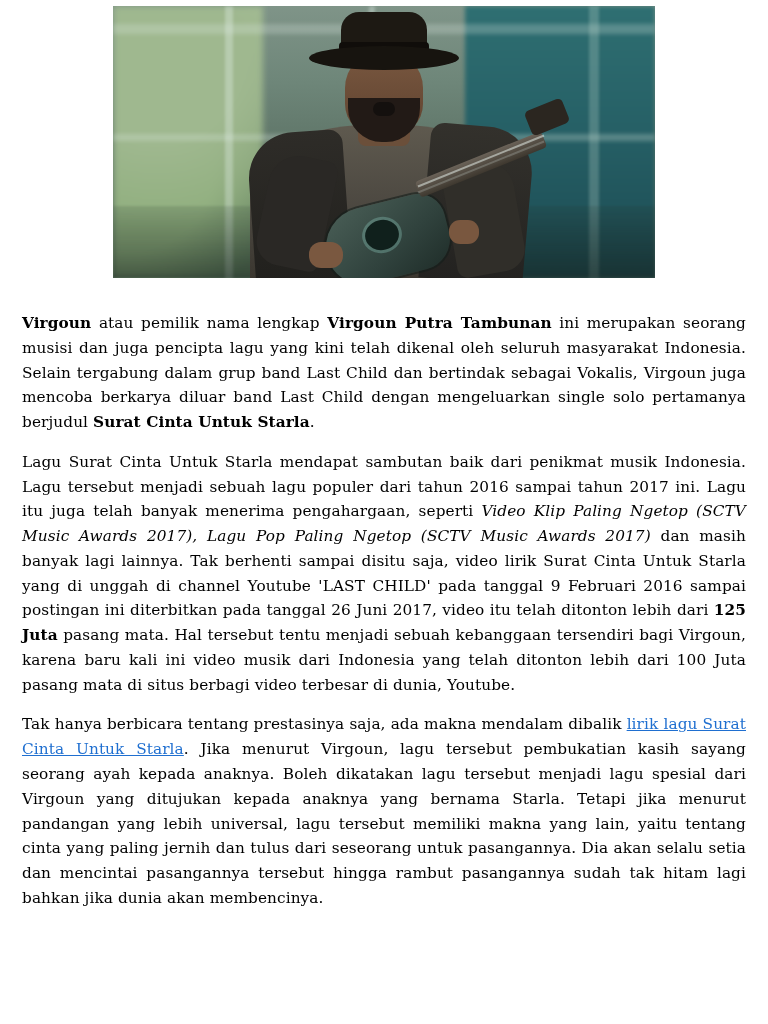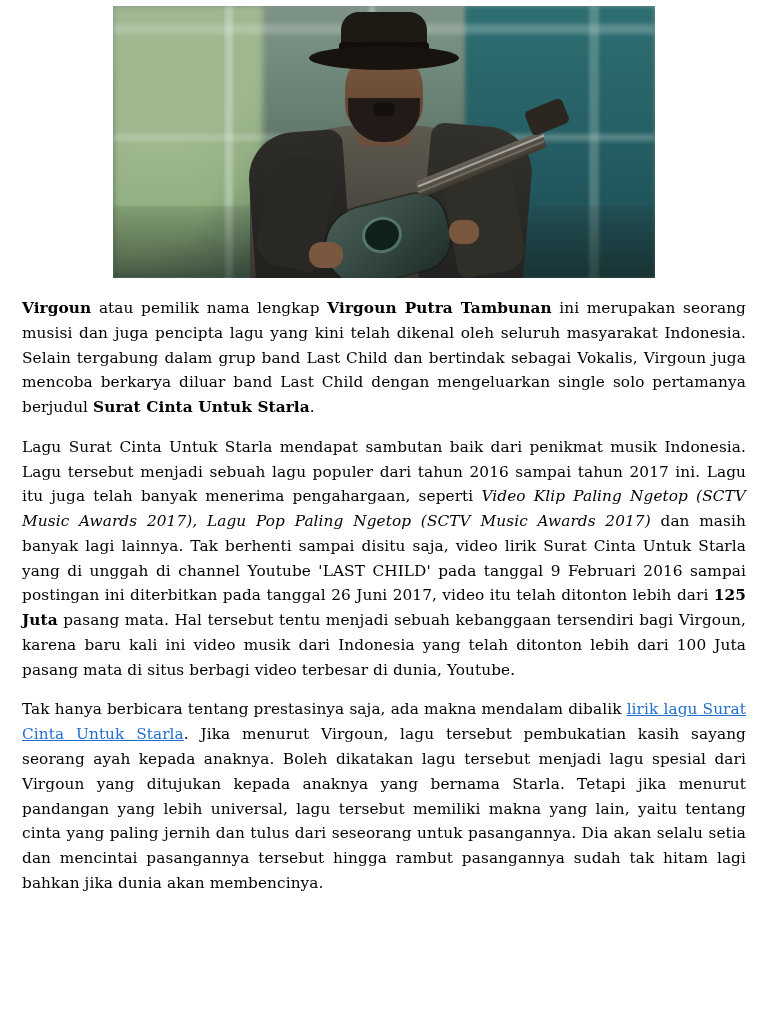--- a/index.html
+++ b/index.html
@@ -176,21 +176,21 @@
   }
   .gtr-strings {
     position: absolute; left: 300px; top: 154px; width: 136px; height: 2px;
     background: rgba(225,235,230,.55);
     transform: rotate(-22deg);
   }
   .gtr-strings.s2 { top: 160px; opacity: .4; }
 
   
   .body-text {
-    padding-top: 18px;
+    padding-top: 33px;
     font-size: 15.3px;
     line-height: 1.62;
     text-align: justify;
     letter-spacing: .1px;
   }
   .body-text p { margin: 0 0 15px 0; }
   .b { font-weight: bold; }
   .i { font-style: italic; }
   a.inline-link {
     color: #1f6fd0;

